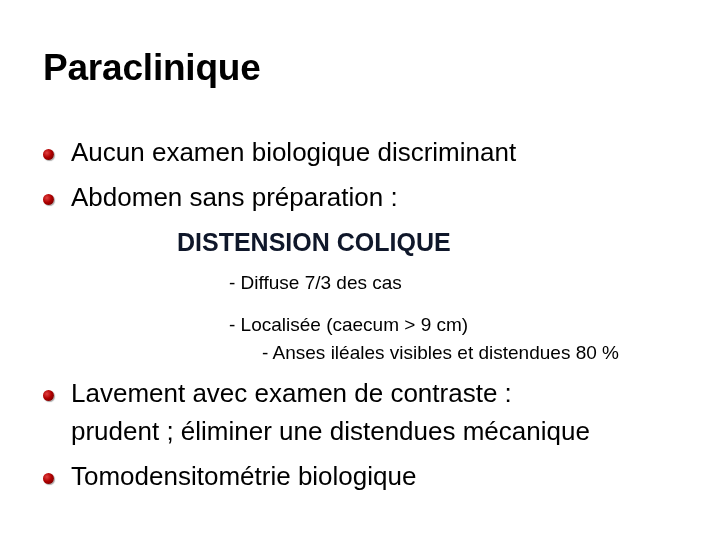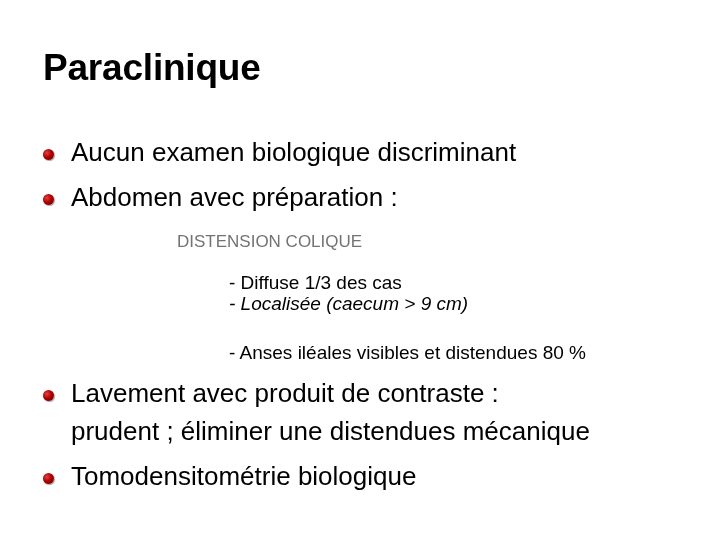--- a/index.html
+++ b/index.html
@@ -13,51 +13,51 @@
     }
     .bullet-row { position: absolute; left: 43px; font-size: 26px; line-height: 32px; }
     .bullet {
       position: absolute; left: 0; width: 11px; height: 11px; border-radius: 50%;
       background: radial-gradient(circle at 35% 35%, #e04040 0%, #b00000 45%, #5a0000 100%);
       box-shadow: 1px 1px 1px rgba(0,0,0,0.35);
     }
     .bullet-text { position: absolute; left: 28px; white-space: nowrap; }
     .red-heading {
       position: absolute; left: 177px; top: 226px;
-      font-size: 17px; line-height: 32px; font-weight: normal; color: #737373; white-space: nowrap;
+      font-size: 25px; line-height: 32px; font-weight: bold; color: #0f172a; white-space: nowrap;
     }
     .sub {
       position: absolute; left: 229px; font-size: 19px; line-height: 24px; white-space: nowrap;
     }
   </style>
 </head>
 <body>
 
 <div>
   <div class="title">Paraclinique</div>
 
   <div class="bullet-row" style="top:136px;">
     <span class="bullet" style="top:13px;"></span>
     <span class="bullet-text">Aucun examen biologique discriminant</span>
   </div>
 
   <div class="bullet-row" style="top:181px;">
     <span class="bullet" style="top:13px;"></span>
-    <span class="bullet-text">Abdomen avec préparation :</span>
+    <span class="bullet-text">Abdomen sans préparation :</span>
   </div>
 
   <div class="red-heading">DISTENSION COLIQUE</div>
 
-  <div class="sub" style="top:271px;">- Diffuse 1/3 des cas</div>
-  <div class="sub" style="top:292px;font-style:italic;">- Localisée (caecum &gt; 9 cm)</div>
-  <div class="sub" style="top:341px;">- Anses iléales visibles et distendues 80 %</div>
+  <div class="sub" style="top:271px;">- Diffuse 7/3 des cas</div>
+  <div class="sub" style="top:313px;">- Localisée (caecum &gt; 9 cm)</div>
+  <div class="sub" style="top:341px;margin-left:33px;">- Anses iléales visibles et distendues 80 %</div>
 
   <div class="bullet-row" style="top:377px;">
     <span class="bullet" style="top:13px;"></span>
-    <span class="bullet-text">Lavement avec produit de contraste :</span>
+    <span class="bullet-text">Lavement avec examen de contraste :</span>
     <span class="bullet-text" style="top:38px;">prudent ; éliminer une distendues mécanique</span>
   </div>
 
   <div class="bullet-row" style="top:460px;">
     <span class="bullet" style="top:13px;"></span>
     <span class="bullet-text">Tomodensitométrie biologique</span>
   </div>
 </div>
 
 </body></html>

